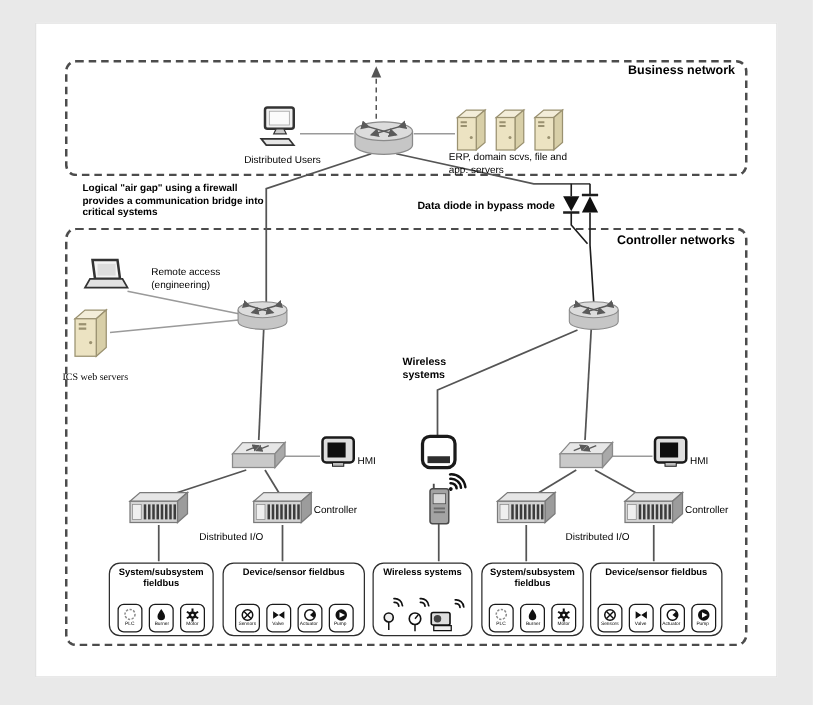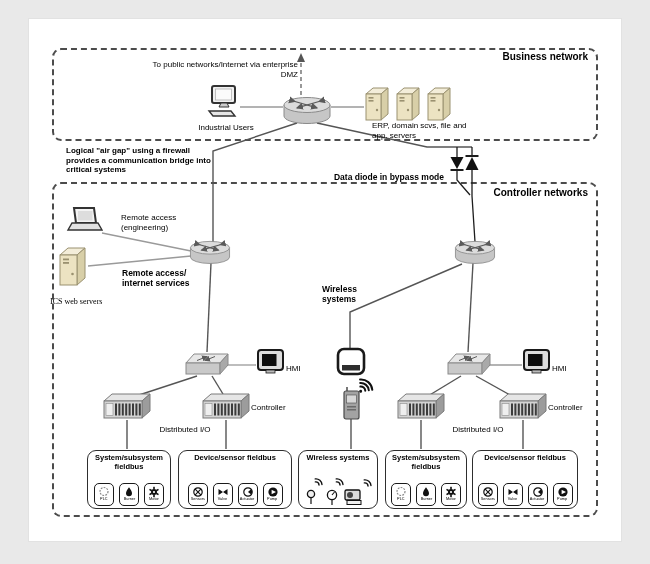--- a/index.html
+++ b/index.html
@@ -263,31 +263,29 @@
     <g transform="translate(344,391)">
       <line x1="3" y1="1" x2="3" y2="-4" stroke="#4a4a4a" stroke-width="1.5"></line>
       <rect x="0" y="0" width="15" height="28" rx="2" fill="#a3a3a3" stroke="#4a4a4a" stroke-width="1.2"></rect>
       <rect x="2.5" y="4" width="10" height="8" fill="#d8d8d8" stroke="#4a4a4a" stroke-width="0.6"></rect>
       <rect x="3" y="15" width="9" height="1.5" fill="#6b6b6b"></rect>
       <rect x="3" y="18" width="9" height="1.5" fill="#6b6b6b"></rect>
     </g>
   </svg>
 
   <div class="lbl region-label tr" style="left:450px;top:51px;width:138px;">Business network</div>
-  <div class="lbl tr" style="left:150px;top:60px;width:148px;">To public networks/Internet via enterprise DMZ</div>
-  <div class="lbl tc" style="left:180px;top:123px;width:92px;">Industrial Users</div>
-  <div class="lbl" style="left:372px;top:121px;width:96px;">ERP, domain scvs, file and app. servers</div>
+  <div class="lbl tc" style="left:180px;top:123px;width:92px;">Distributed Users</div>
+  <div class="lbl" style="left:359px;top:121px;width:96px;">ERP, domain scvs, file and app. servers</div>
 
   <div class="lbl b" style="left:66px;top:146px;width:152px;font-size:8px;">Logical "air gap" using a firewall provides a communication bridge into critical systems</div>
-  <div class="lbl b tr" style="left:308px;top:172px;width:136px;font-size:8.5px;">Data diode in bypass mode</div>
+  <div class="lbl b tr" style="left:308px;top:159px;width:136px;font-size:8.5px;">Data diode in bypass mode</div>
 
   <div class="lbl region-label tr" style="left:450px;top:187px;width:138px;">Controller networks</div>
   <div class="lbl" style="left:104px;top:213px;width:70px;margin-left:17px;">Remote access (engineering)</div>
   <div class="lbl" style="left:50px;top:297px;width:90px;font-family:Liberation Serif, serif;">ICS web servers</div>
-  <div class="lbl b" style="left:122px;top:268px;width:78px;font-size:8.5px;">Remote access/ internet services</div>
   <div class="lbl b" style="left:322px;top:284px;width:48px;font-size:8.5px;">Wireless systems</div>
 
   <div class="lbl" style="left:286px;top:364px;width:30px;">HMI</div>
   <div class="lbl" style="left:552px;top:364px;width:30px;">HMI</div>
   <div class="lbl" style="left:251px;top:403px;width:50px;">Controller</div>
   <div class="lbl" style="left:548px;top:403px;width:50px;">Controller</div>
   <div class="lbl tc" style="left:146px;top:425px;width:78px;">Distributed I/O</div>
   <div class="lbl tc" style="left:438px;top:425px;width:80px;">Distributed I/O</div>
 
   <div class="fbox" style="left:87px;width:84px;">

